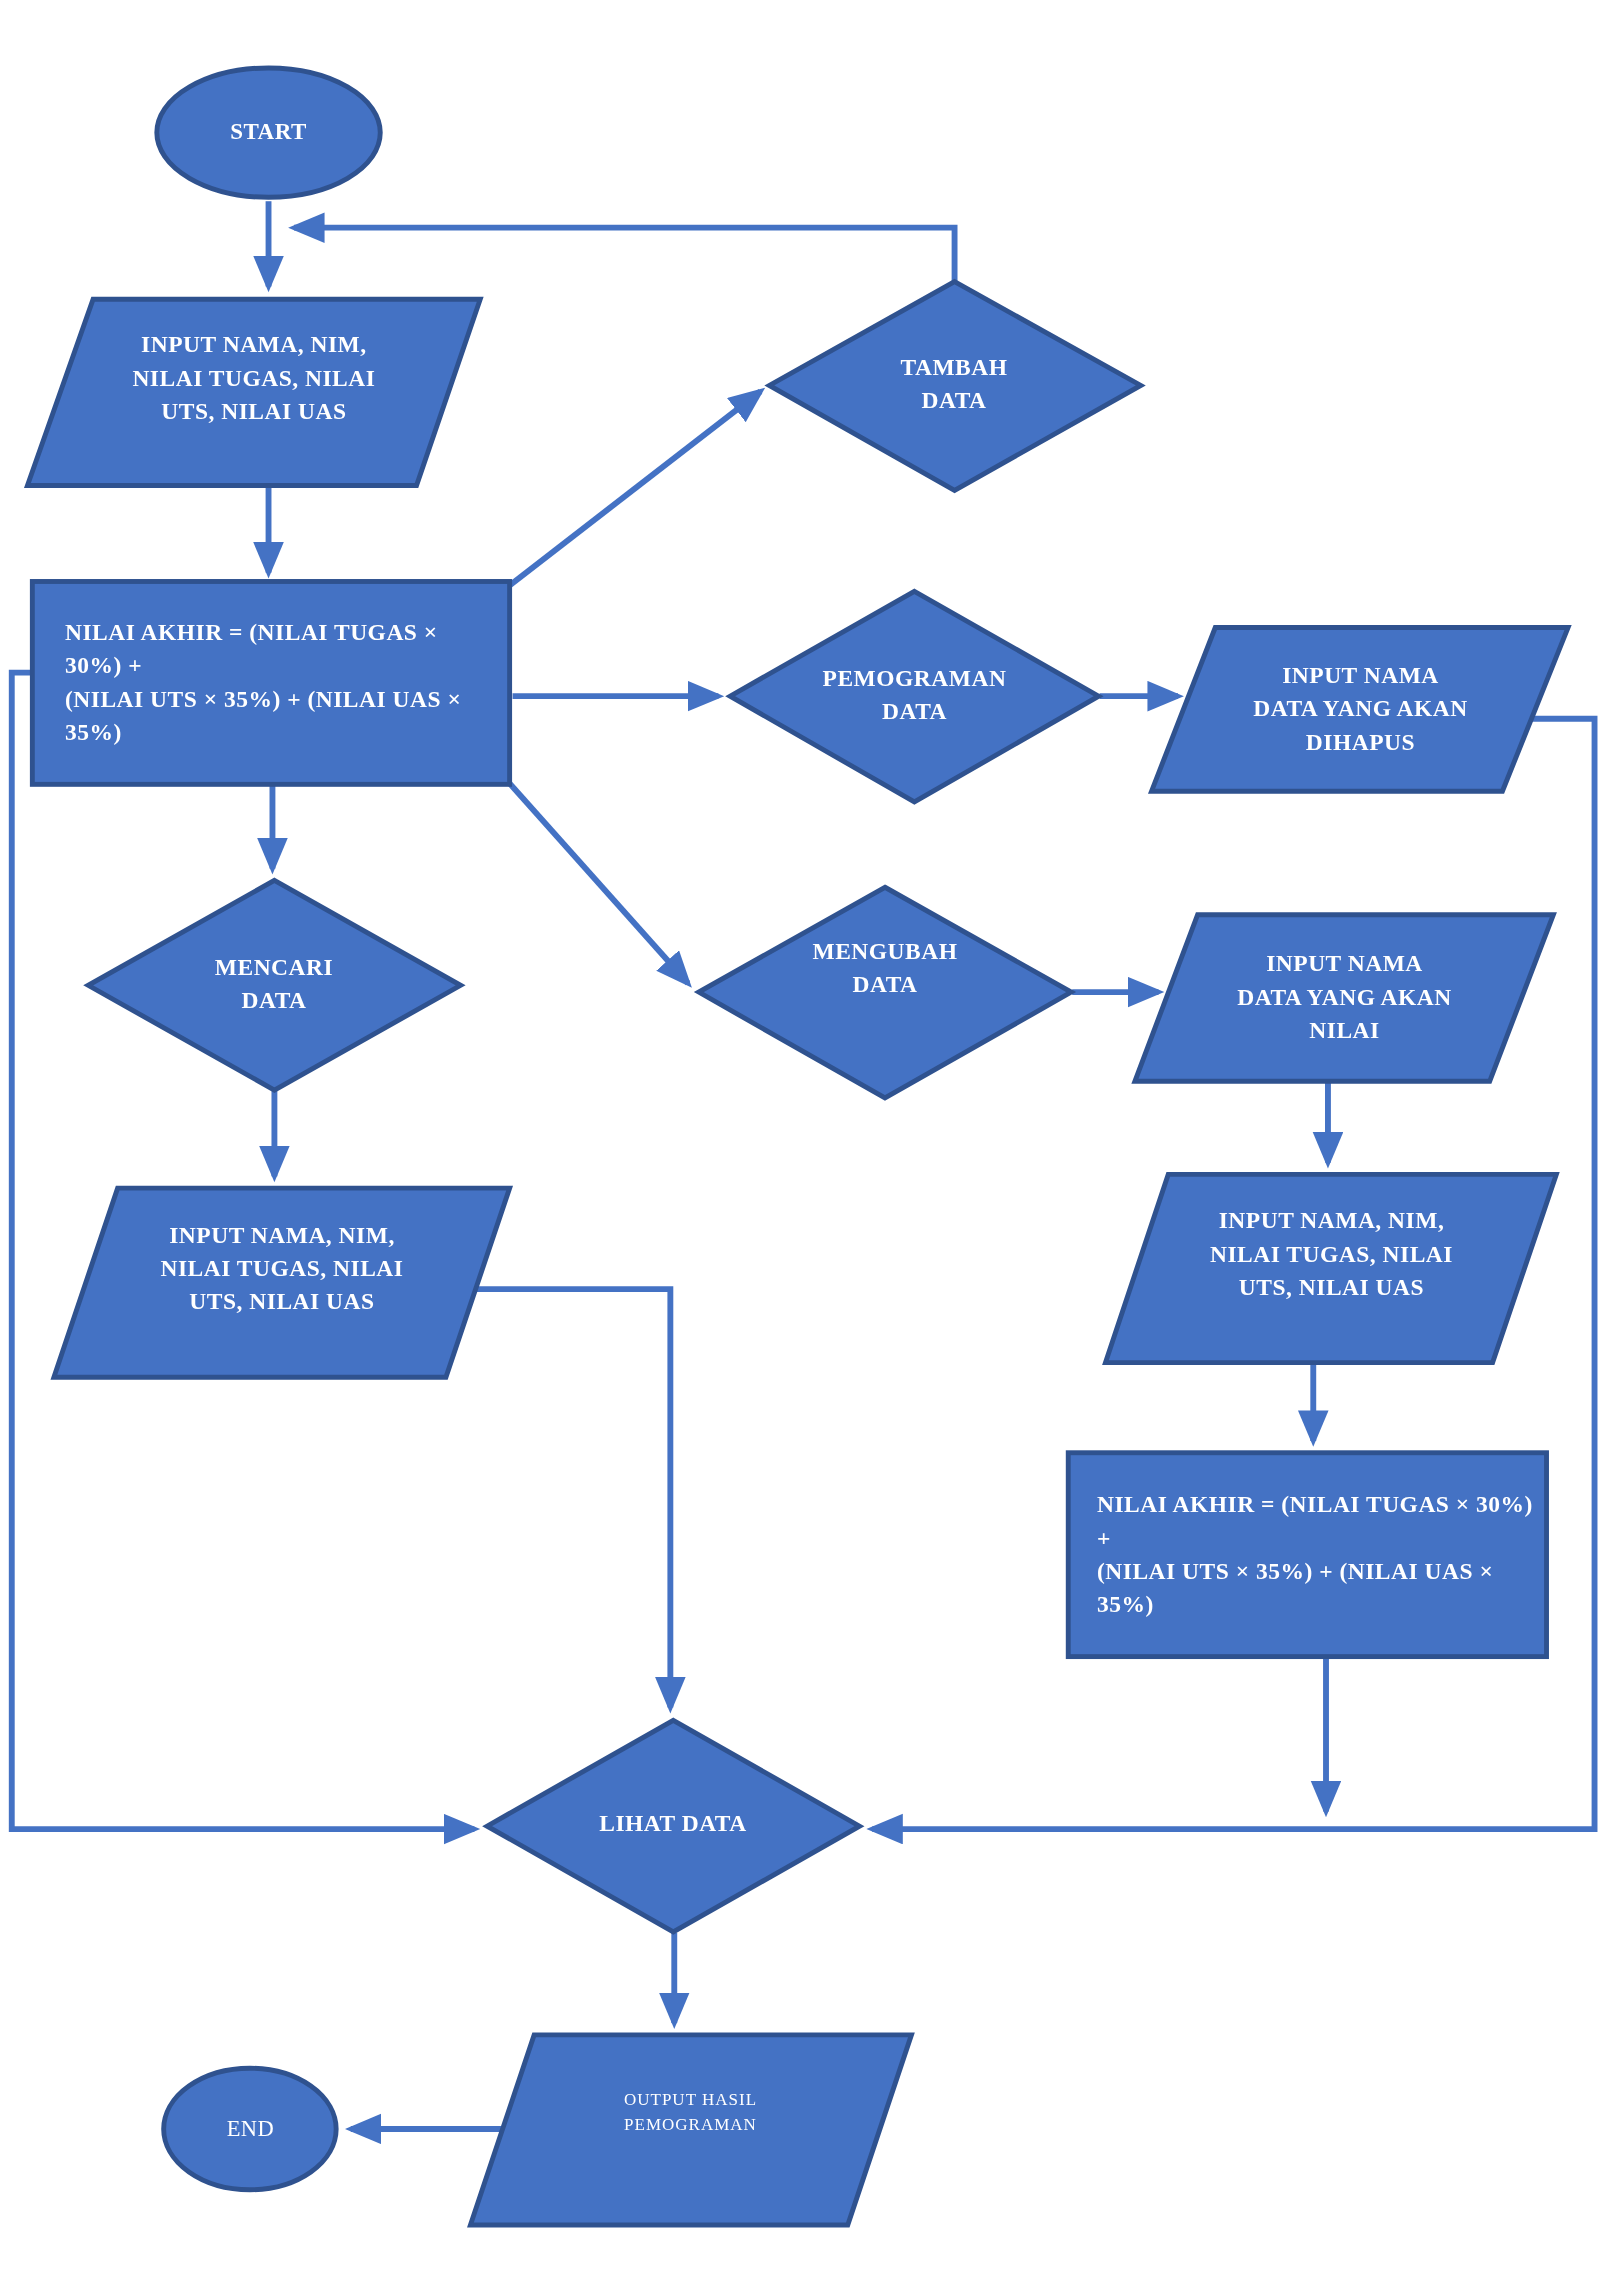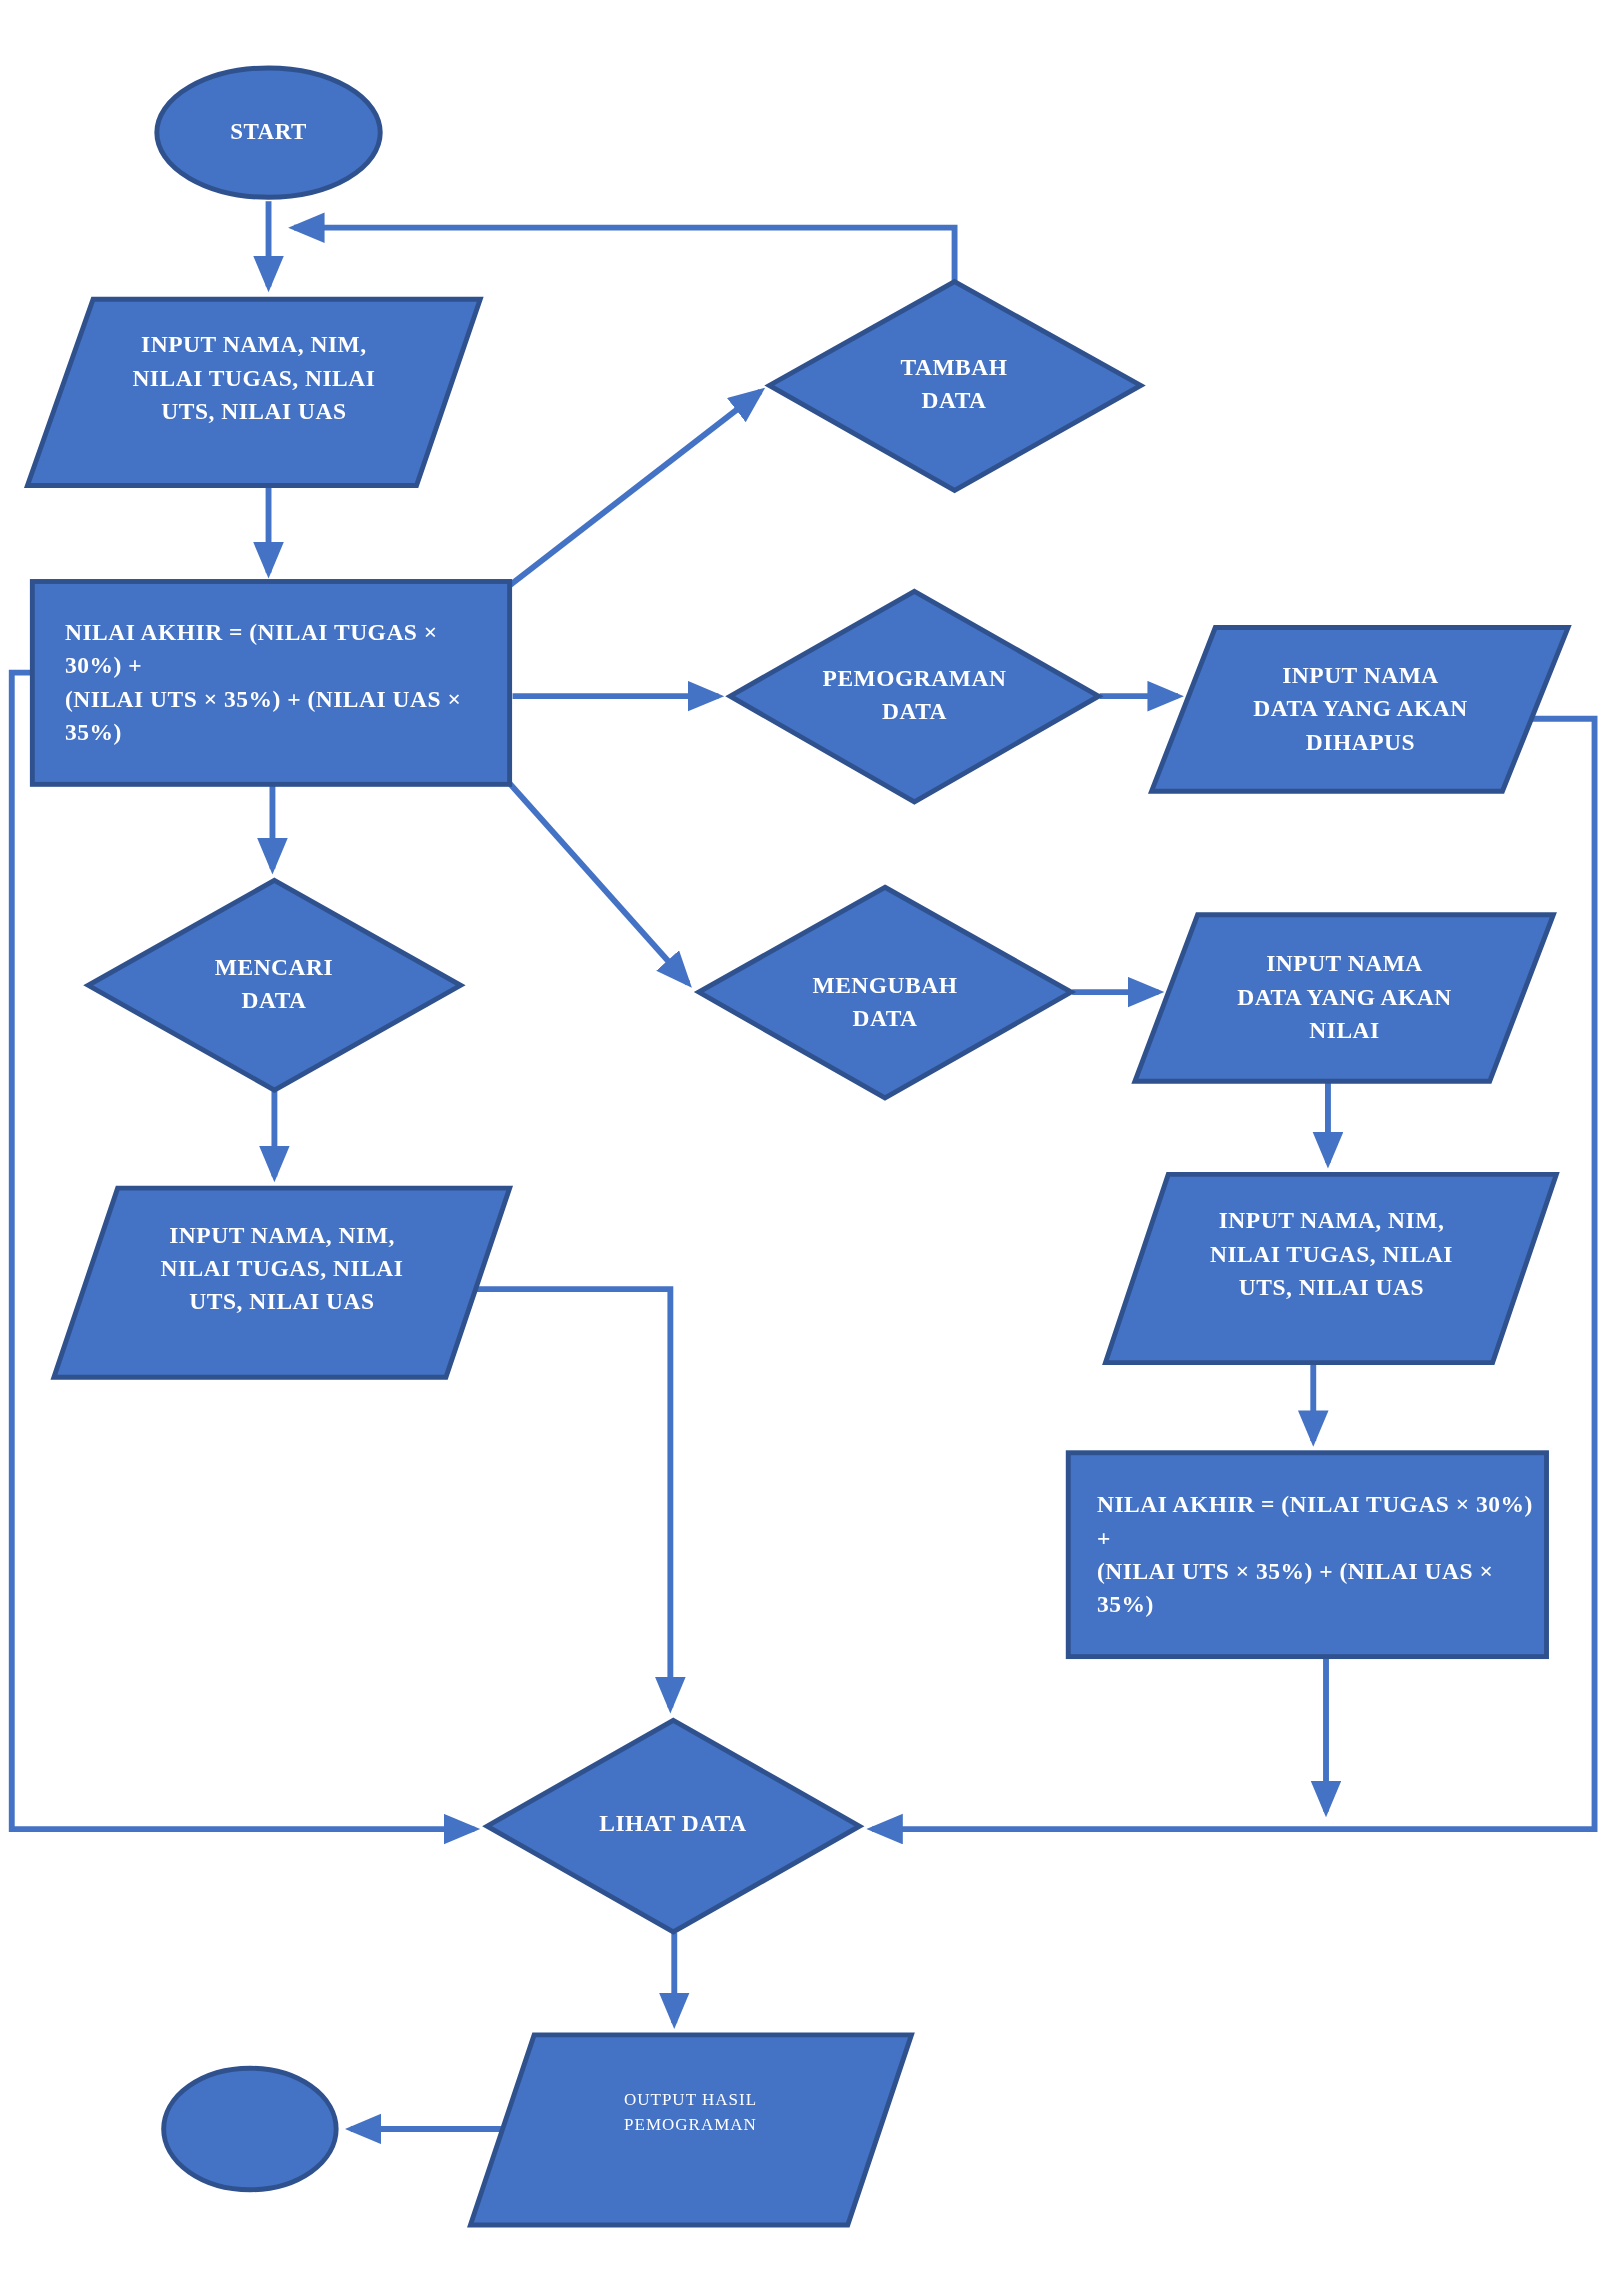--- a/index.html
+++ b/index.html
@@ -118,21 +118,21 @@
     <span class="ln">INPUT NAMA</span>
     <span class="ln">DATA YANG AKAN</span>
     <span class="ln">DIHAPUS</span>
   </div>
 
   <div class="label" style="left:88px;top:880px;width:372px;height:208px;">
     <span class="ln">MENCARI</span>
     <span class="ln">DATA</span>
   </div>
 
-  <div class="label" style="left:699px;top:898px;width:372px;height:208px;text-align:right;">
+  <div class="label" style="left:699px;top:864px;width:372px;height:208px;text-align:right;">
     <span class="ln">MENGUBAH</span>
     <span class="ln">DATA</span>
   </div>
 
   <div class="label" style="left:1135px;top:914px;width:419px;height:167px;">
     <span class="ln">INPUT NAMA</span>
     <span class="ln">DATA YANG AKAN</span>
     <span class="ln">NILAI</span>
   </div>
 
@@ -155,15 +155,18 @@
 
   <div class="label" style="left:487px;top:1720px;width:372px;height:208px;">
     <span class="ln">LIHAT DATA</span>
   </div>
 
   <div class="label light output-size" style="left:470px;top:2049px;width:441px;height:127px;">
     <span class="ln">OUTPUT HASIL</span>
     <span class="ln">PEMOGRAMAN</span>
   </div>
 
+  <div class="label light end-size" style="left:164px;top:2068px;width:173px;height:122px;">
+    <span class="ln">END</span>
+  </div>
 
 </div>
 
 
 </body></html>

